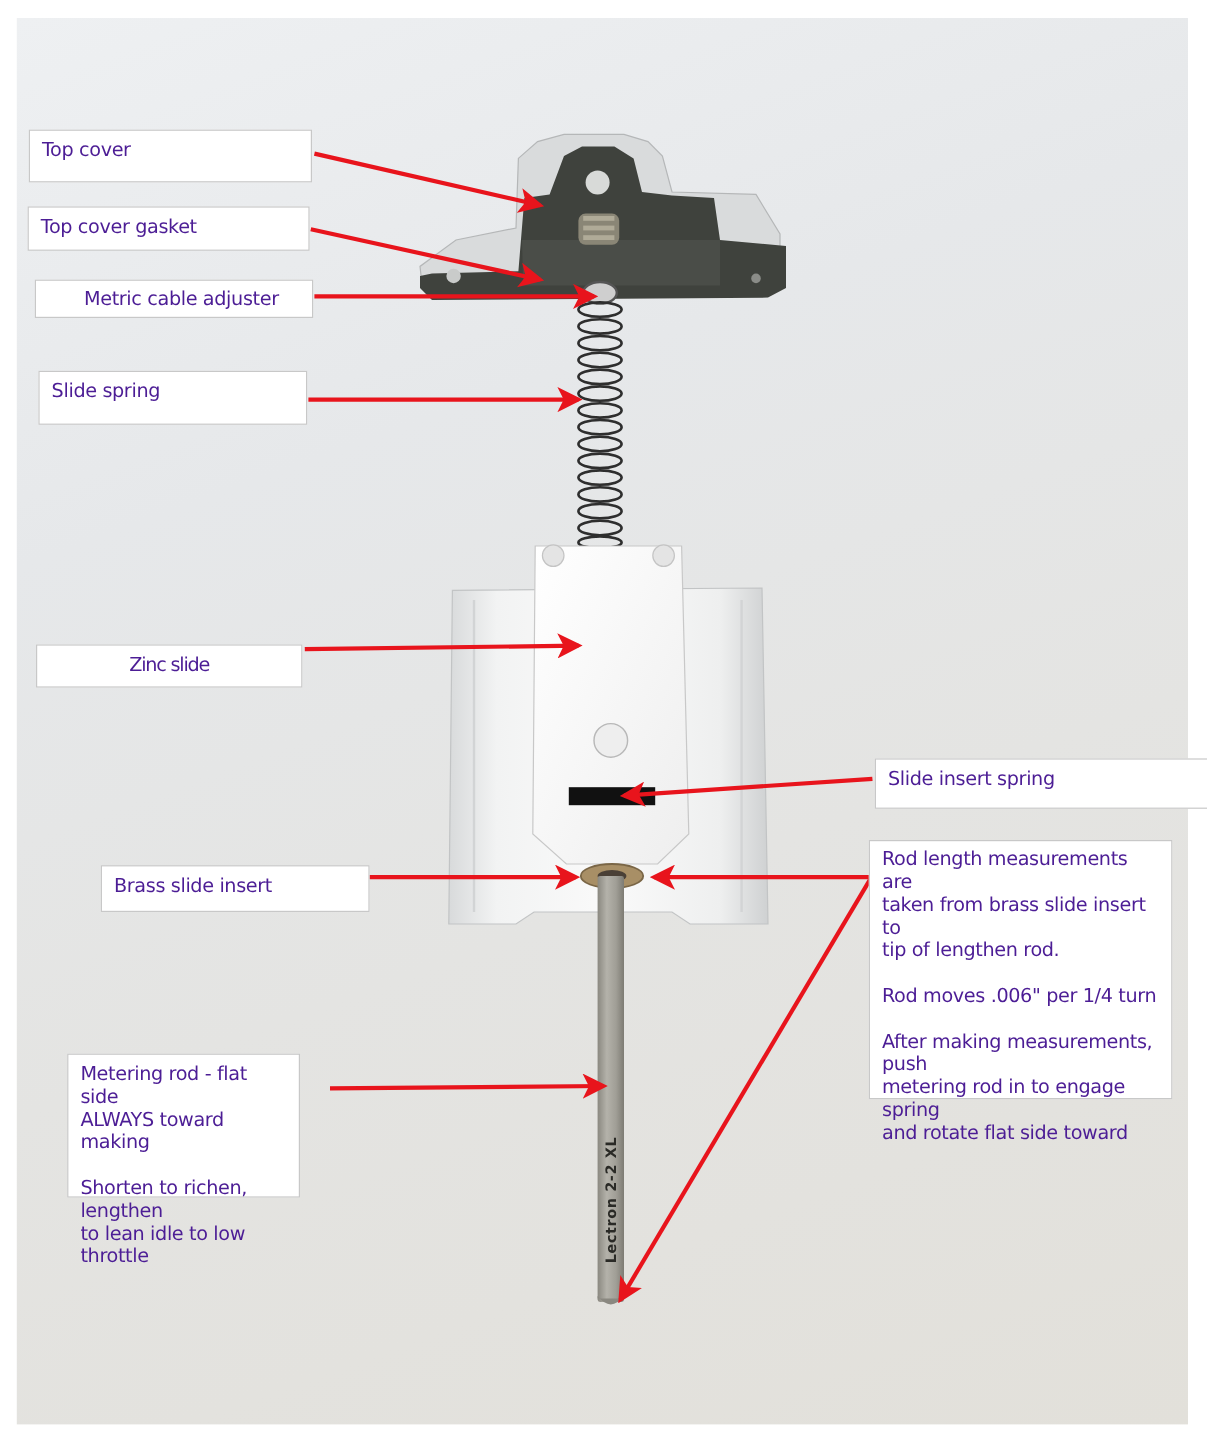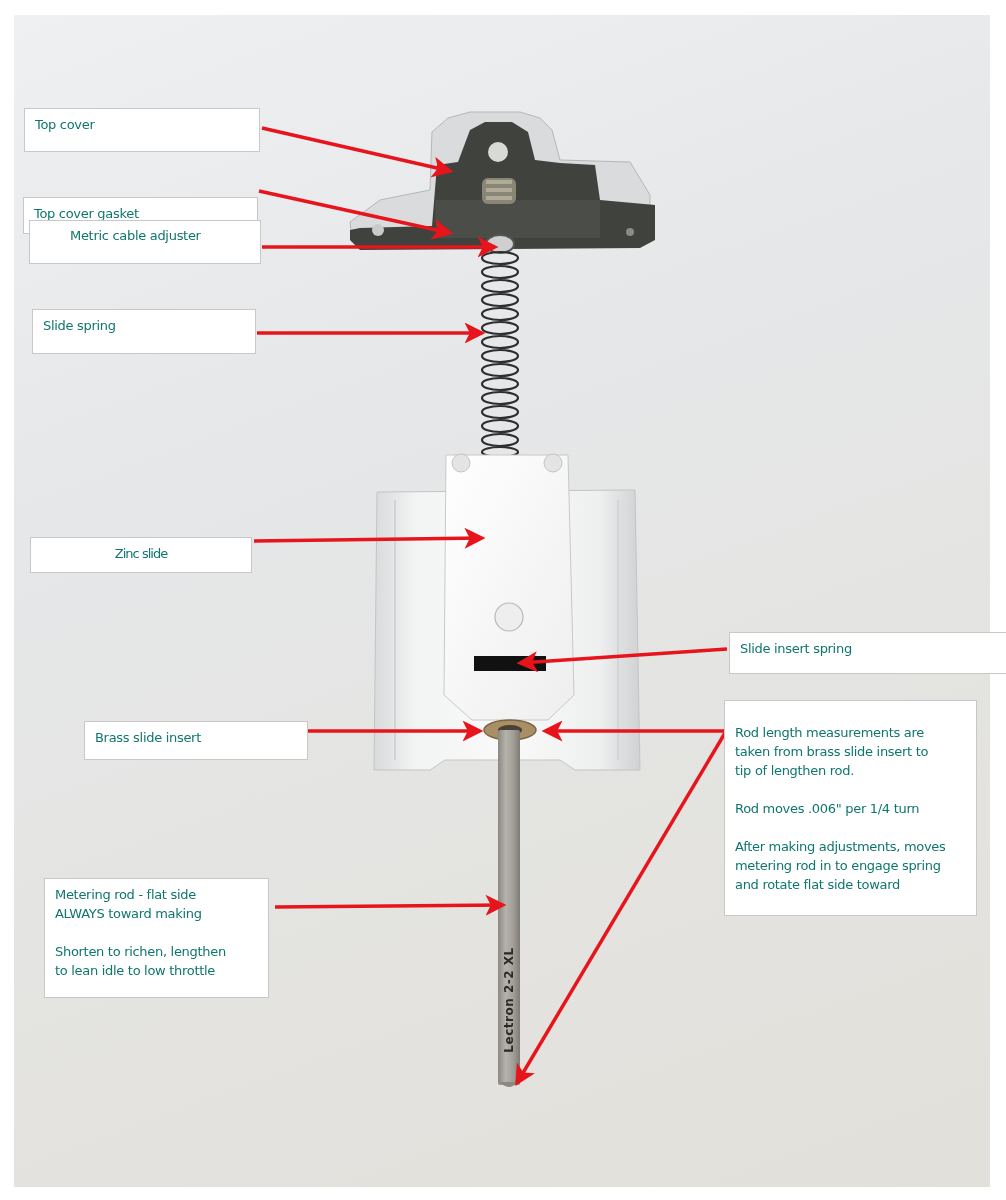--- a/index.html
+++ b/index.html
@@ -8,21 +8,21 @@
 
     .photo {
       position: absolute; left: 14px; top: 15px; width: 976px; height: 1172px;
       background: linear-gradient(160deg, #eef0f2 0%, #e6e8ea 30%, #e4e4e2 60%, #e2e0da 100%);
       overflow: hidden;
     }
     .part-layer { position: absolute; left: 0; top: 0; width: 1006px; height: 1200px; }
 
     .label {
       position: absolute; background: #ffffff; border: 1px solid #c8c8c8;
-      color: #0f766e; font-size: 13px; line-height: 19px; padding: 6px 10px;
+      color: #4c1d95; font-size: 16px; line-height: 19px; padding: 6px 10px;
       letter-spacing: -0.3px;
     }
     .label p { margin: 0; }
     .label .gap { height: 19px; }
 
     .rod-text {
       position: absolute; left: 509px; top: 1000px;
       transform: translate(-50%, -50%) rotate(-90deg);
       font-family: "DejaVu Sans", sans-serif; font-weight: bold; font-size: 12px;
       color: #2a2a26; letter-spacing: 0.5px; white-space: nowrap;
@@ -129,55 +129,55 @@
     <line x1="725" y1="731" x2="545" y2="731"></line>
     <line x1="725" y1="733" x2="517" y2="1083"></line>
     <line x1="275" y1="907" x2="503" y2="905"></line>
   </g>
 </svg>
 
 <div class="label" style="left:24px; top:108px; width:236px; height:44px;">
   <p>Top cover</p>
 </div>
 
-<div class="label" style="left:23px; top:172px; width:235px; height:37px;margin-top:25px;">
+<div class="label" style="left:23px; top:172px; width:235px; height:37px;">
   <p>Top cover gasket</p>
 </div>
 
-<div class="label" style="left:29px; top:220px; width:232px; height:44px; padding-top:5px;padding-left:40px;">
+<div class="label" style="left:29px; top:233px; width:232px; height:32px; padding-top:5px;padding-left:40px;">
   <p>Metric cable adjuster</p>
 </div>
 
 <div class="label" style="left:32px; top:309px; width:224px; height:45px;">
   <p>Slide spring</p>
 </div>
 
 <div class="label" style="left:30px; top:537px; width:222px; height:36px;">
   <p style="letter-spacing:-1px;text-align:center;">Zinc slide</p>
 </div>
 
 <div class="label" style="left:729px; top:632px; width:293px; height:42px;">
   <p>Slide insert spring</p>
 </div>
 
 <div class="label" style="left:40px; top:721px; width:224px; height:39px;margin-left:44px;">
   <p>Brass slide insert</p>
 </div>
 
-<div class="label" style="left:724px; top:700px; width:253px; height:216px; padding:22px 10px;">
+<div class="label" style="left:724px; top:700px; width:253px; height:216px; padding:5px 10px;">
   <p>Rod length measurements  are</p>
   <p>taken from brass slide insert to</p>
   <p>tip of lengthen rod.</p>
   <div class="gap"></div>
   <p>Rod moves .006" per 1/4 turn</p>
   <div class="gap"></div>
-  <p>After making  adjustments, moves</p>
+  <p>After making  measurements, push</p>
   <p>metering rod in to engage spring</p>
   <p>and rotate flat side toward</p>
 </div>
 
-<div class="label" style="left:44px; top:878px; width:225px; height:120px; padding:6px 10px;">
+<div class="label" style="left:56px; top:878px; width:194px; height:120px; padding:6px 10px;">
   <p>Metering rod - flat side</p>
   <p>ALWAYS toward making</p>
   <div class="gap"></div>
   <p>Shorten to richen, lengthen</p>
   <p>to lean idle to low throttle</p>
 </div>
 
 </body></html>

